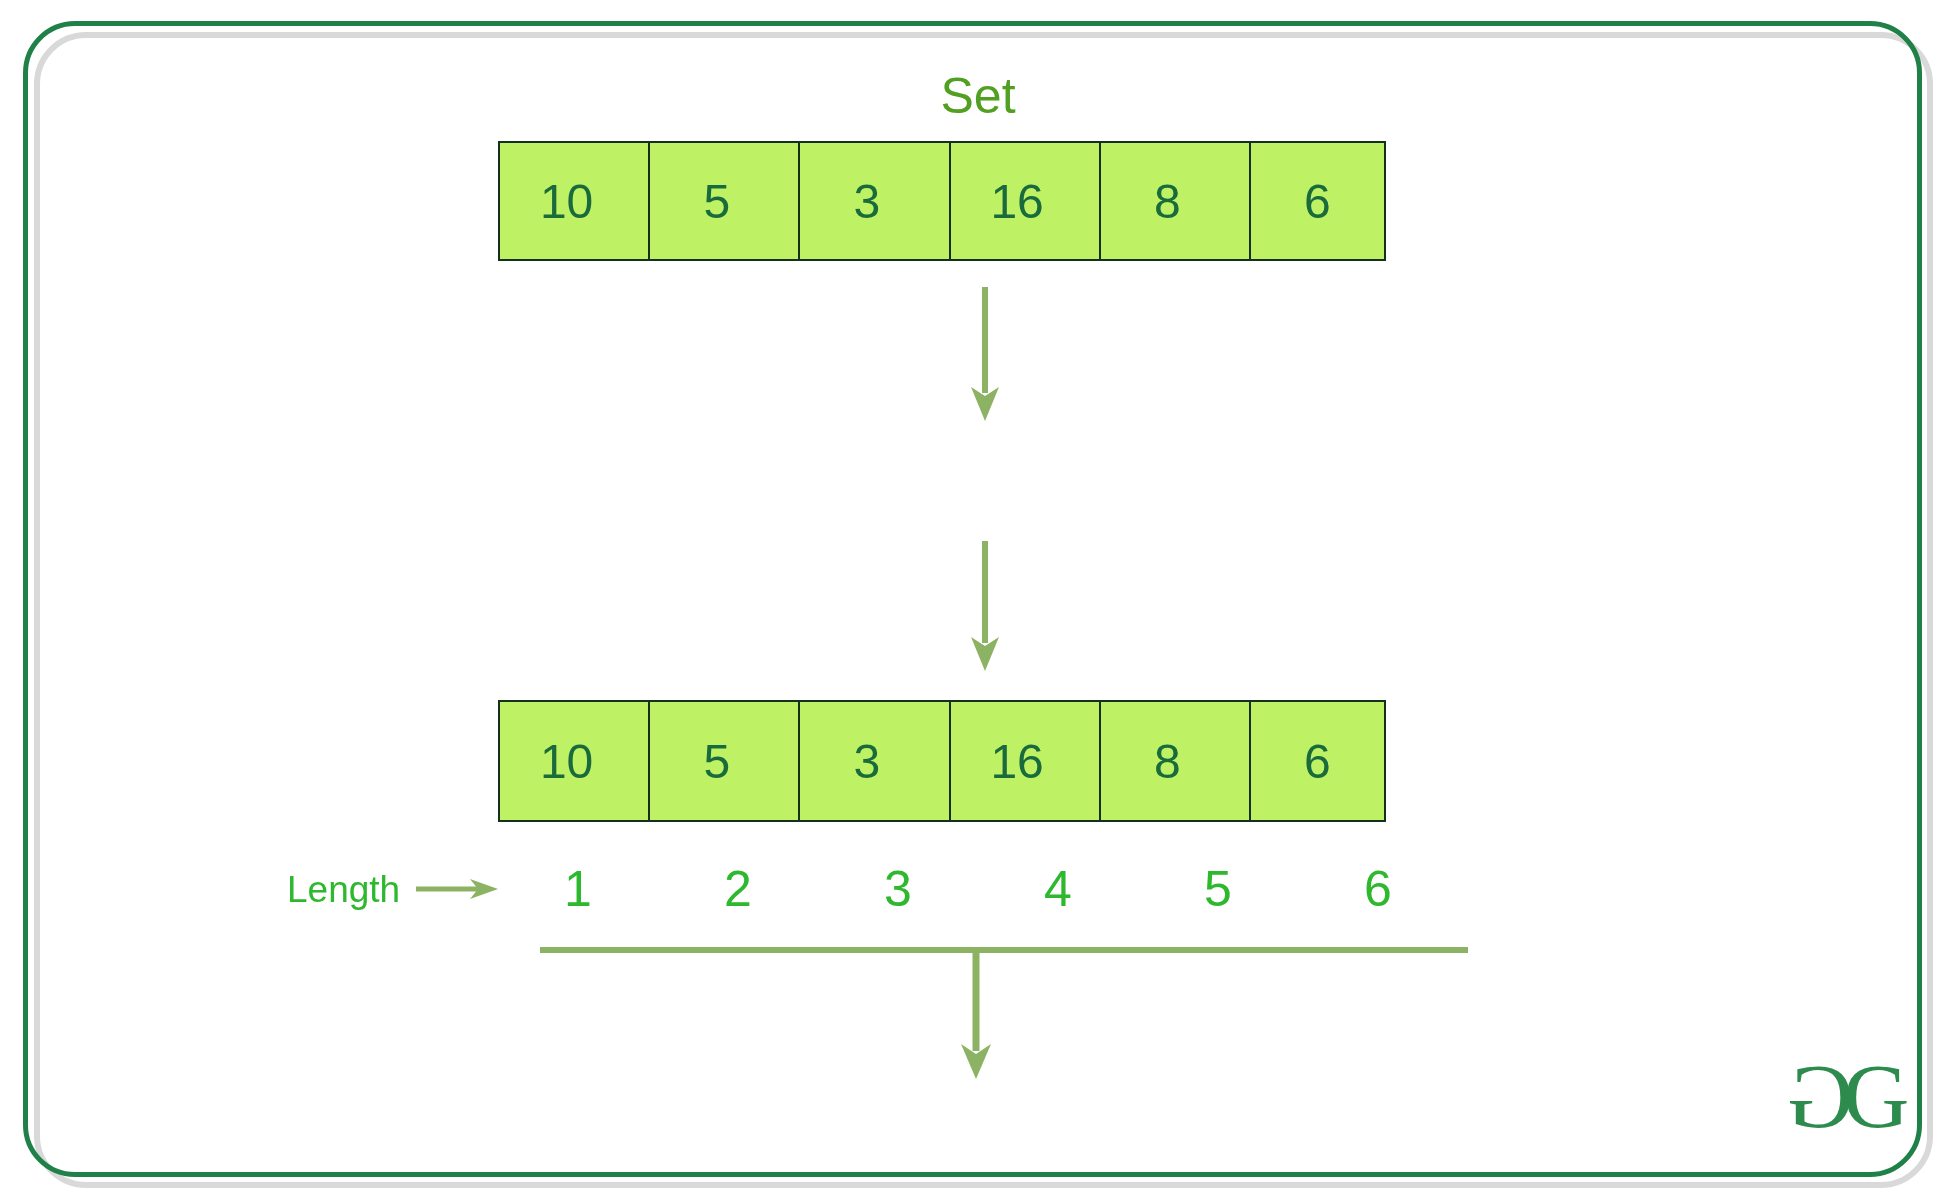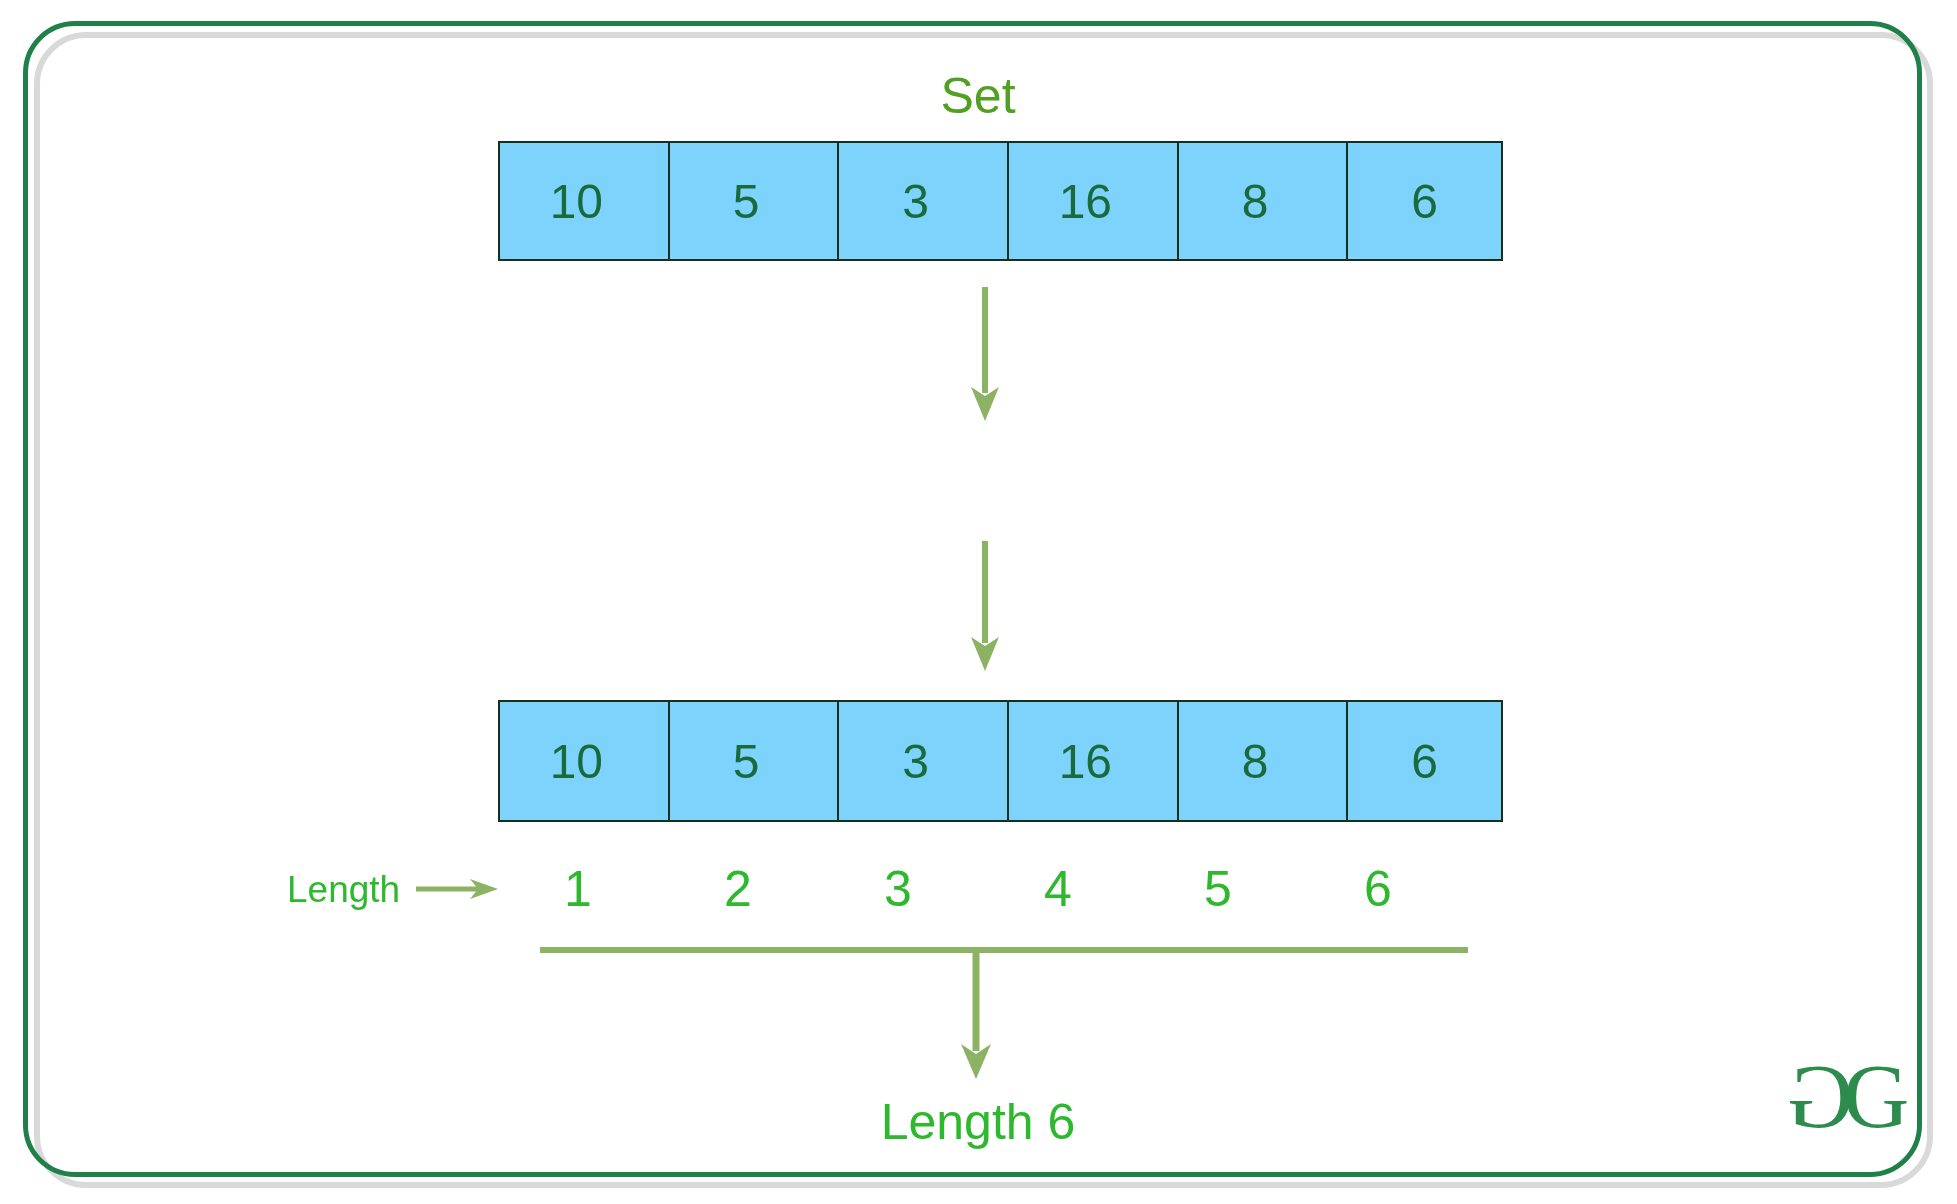--- a/index.html
+++ b/index.html
@@ -17,23 +17,23 @@
   }
   .frame{
     position:absolute;left:23px;top:21px;width:1889px;height:1146px;
     border:5px solid #1f8048;border-radius:52px;
   }
   .diagram-title{
     position:absolute;left:498px;top:52px;width:960px;
     text-align:center;font-size:50px;line-height:1.05;color:#52a022;margin-top:18px;
   }
   .row{
-    position:absolute;left:498px;width:1005px;
+    position:absolute;left:498px;width:888px;
     display:flex;
-    background:#7dd3fc;
+    background:#bef264;
     border:2px solid #15301c;
     box-sizing:border-box;
     gap:15px;
   }
   .row-set{top:141px;height:120px;}
   .row-result{top:700px;height:122px;}
   .cell{
     flex:1 1 0;
     display:flex;align-items:center;justify-content:center;
     border-left:2px solid #15301c;
@@ -133,19 +133,18 @@
     <div class="idx">5</div>
     <div class="idx">6</div>
   </div>
 
   <div class="summary-line"></div>
   <svg class="down-arrow" style="left:956px;top:951px;" width="40" height="128">
     <line x1="20" y1="0" x2="20" y2="100" stroke="#8cb263" stroke-width="7"></line>
     <polygon points="20,128 5,93 20,103 35,93" fill="#8cb263"></polygon>
   </svg>
 
-  <div class="result-label">Length 6</div>
 
   <div class="gfg-logo">
     <span class="g-flip">G</span><span class="g">G</span>
   </div>
 
 </div>
 
 </body></html>

